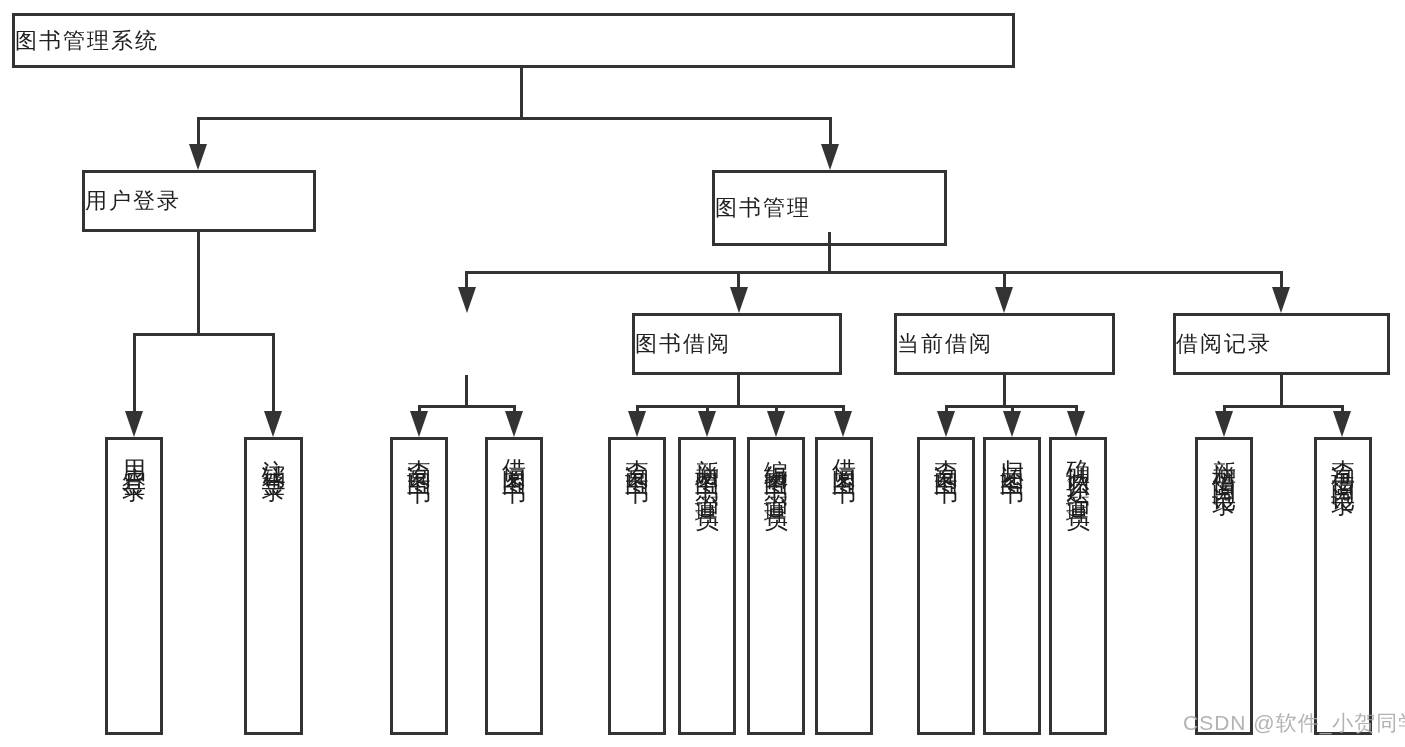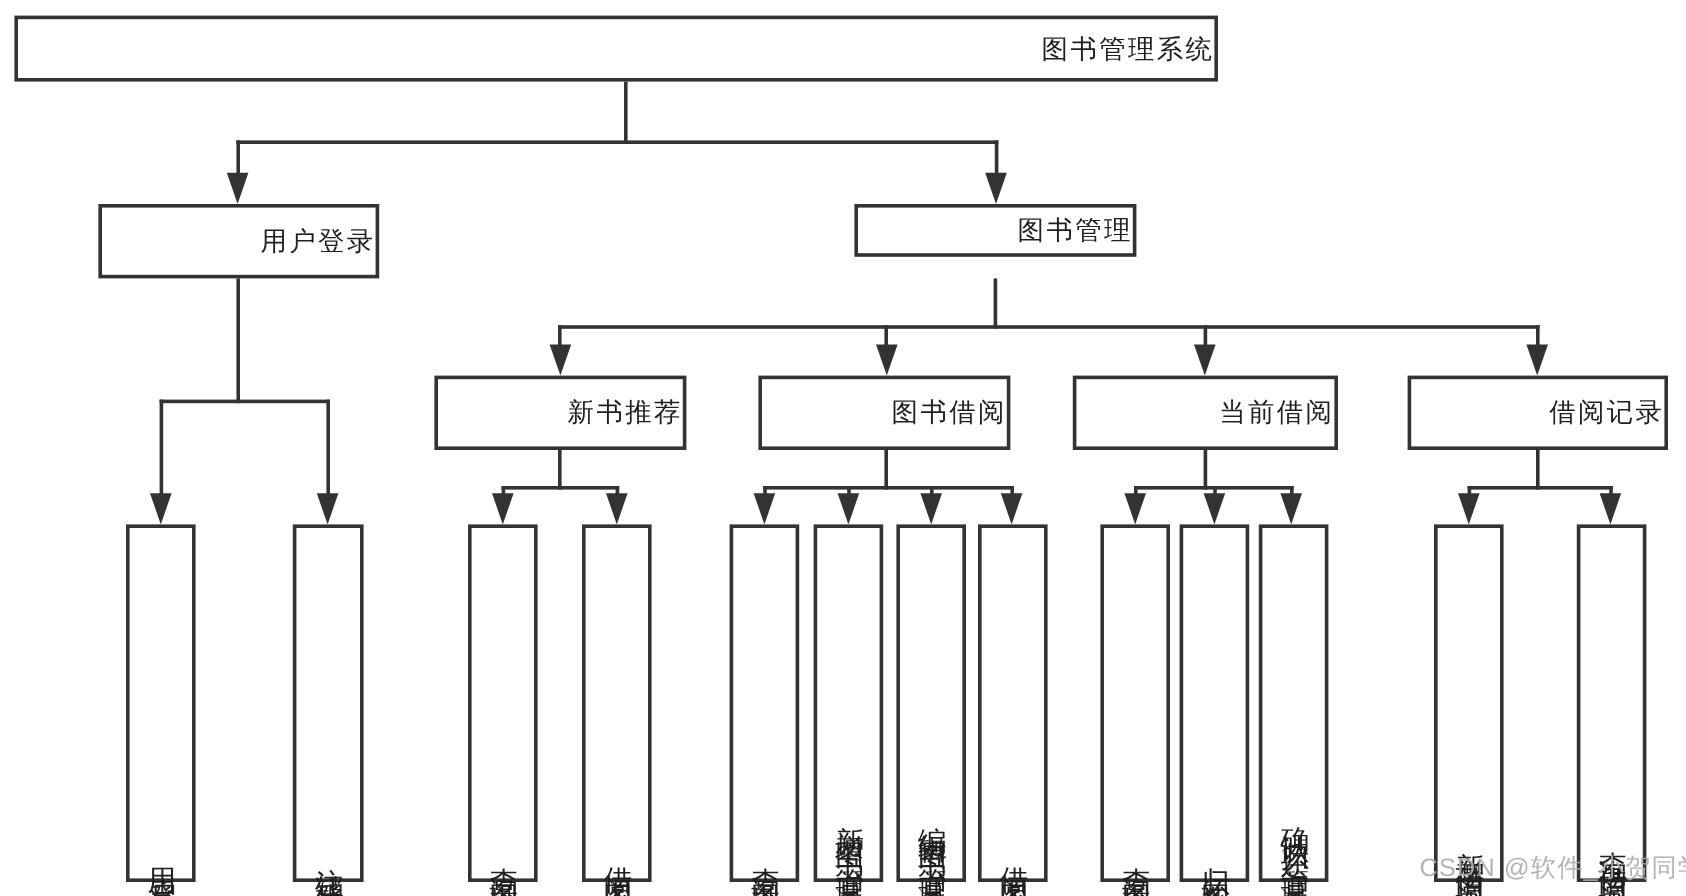--- a/index.html
+++ b/index.html
@@ -4,21 +4,21 @@
 <style>
   html,body{margin:0;padding:0;background:#ffffff;}
   body{
     font-family:"Liberation Sans","DejaVu Sans",sans-serif;
     width:1405px;height:747px;position:relative;overflow:hidden;
   }
   #diagram{position:absolute;left:0;top:0;width:1405px;height:747px;}
   .box{
     position:absolute;box-sizing:border-box;
     border:3px solid #333333;background:#ffffff;
-    display:flex;align-items:center;justify-content:flex-end;
+    display:flex;align-items:center;justify-content:flex-start;
     color:#1f1f1f;
   }
   .box.h{font-size:22px;letter-spacing:2px;}
   .box.v{
     font-size:24px;
     writing-mode:vertical-rl;
     letter-spacing:7px;
     line-height:1;
     text-align:center;
   }
@@ -49,21 +49,21 @@
   <div class="vline" style="left:520px;top:68px;height:50px"></div>
   <div class="hline" style="left:197px;top:117px;width:635px"></div>
   <div class="vline" style="left:197px;top:117px;height:30px"></div>
   <div class="arrow" style="left:189px;top:144px"></div>
   <div class="vline" style="left:829px;top:117px;height:30px"></div>
   <div class="arrow" style="left:821px;top:144px"></div>
 
   <div class="box h" style="left:82px;top:170px;width:234px;height:62px">
     <span>用户登录</span>
   </div>
-  <div class="box h" style="left:712px;top:170px;width:235px;height:44px">
+  <div class="box h" style="left:712px;top:170px;width:235px;height:76px">
     <span>图书管理</span>
   </div>
 
   <div class="vline" style="left:197px;top:232px;height:104px"></div>
   <div class="hline" style="left:133px;top:333px;width:142px"></div>
   <div class="vline" style="left:133px;top:333px;height:80px"></div>
   <div class="arrow" style="left:125px;top:411px"></div>
   <div class="vline" style="left:272px;top:333px;height:80px"></div>
   <div class="arrow" style="left:264px;top:411px"></div>
 
@@ -71,23 +71,20 @@
   <div class="hline" style="left:465px;top:271px;width:818px"></div>
   <div class="vline" style="left:465px;top:271px;height:18px"></div>
   <div class="arrow" style="left:458px;top:287px"></div>
   <div class="vline" style="left:737px;top:271px;height:18px"></div>
   <div class="arrow" style="left:730px;top:287px"></div>
   <div class="vline" style="left:1003px;top:271px;height:18px"></div>
   <div class="arrow" style="left:995px;top:287px"></div>
   <div class="vline" style="left:1280px;top:271px;height:18px"></div>
   <div class="arrow" style="left:1272px;top:287px"></div>
 
-  <div class="box h" style="left:362px;top:313px;width:210px;height:62px">
-    <span>新书推荐</span>
-  </div>
   <div class="box h" style="left:632px;top:313px;width:210px;height:62px">
     <span>图书借阅</span>
   </div>
   <div class="box h" style="left:1173px;top:313px;width:217px;height:62px">
     <span>借阅记录</span>
   </div>
   <div class="box h" style="left:894px;top:313px;width:221px;height:62px">
     <span>当前借阅</span>
   </div>
 

